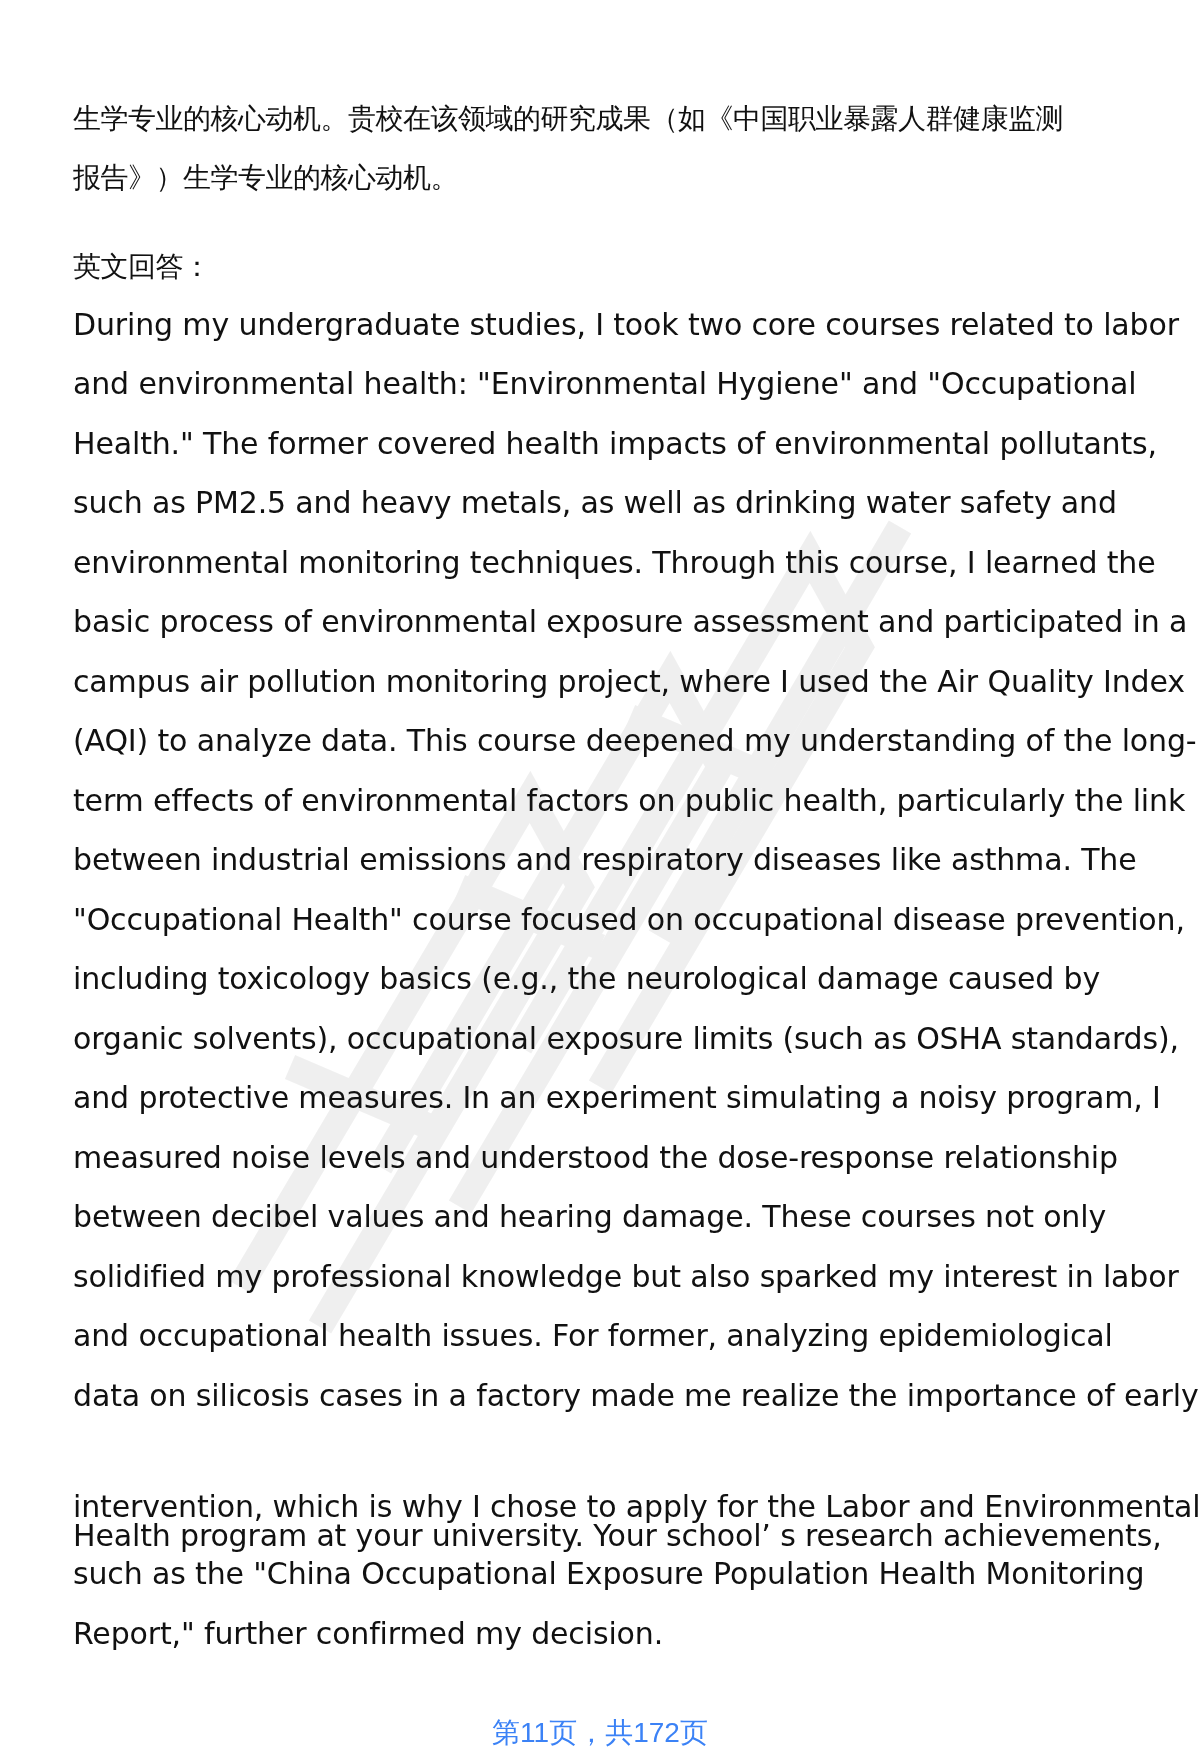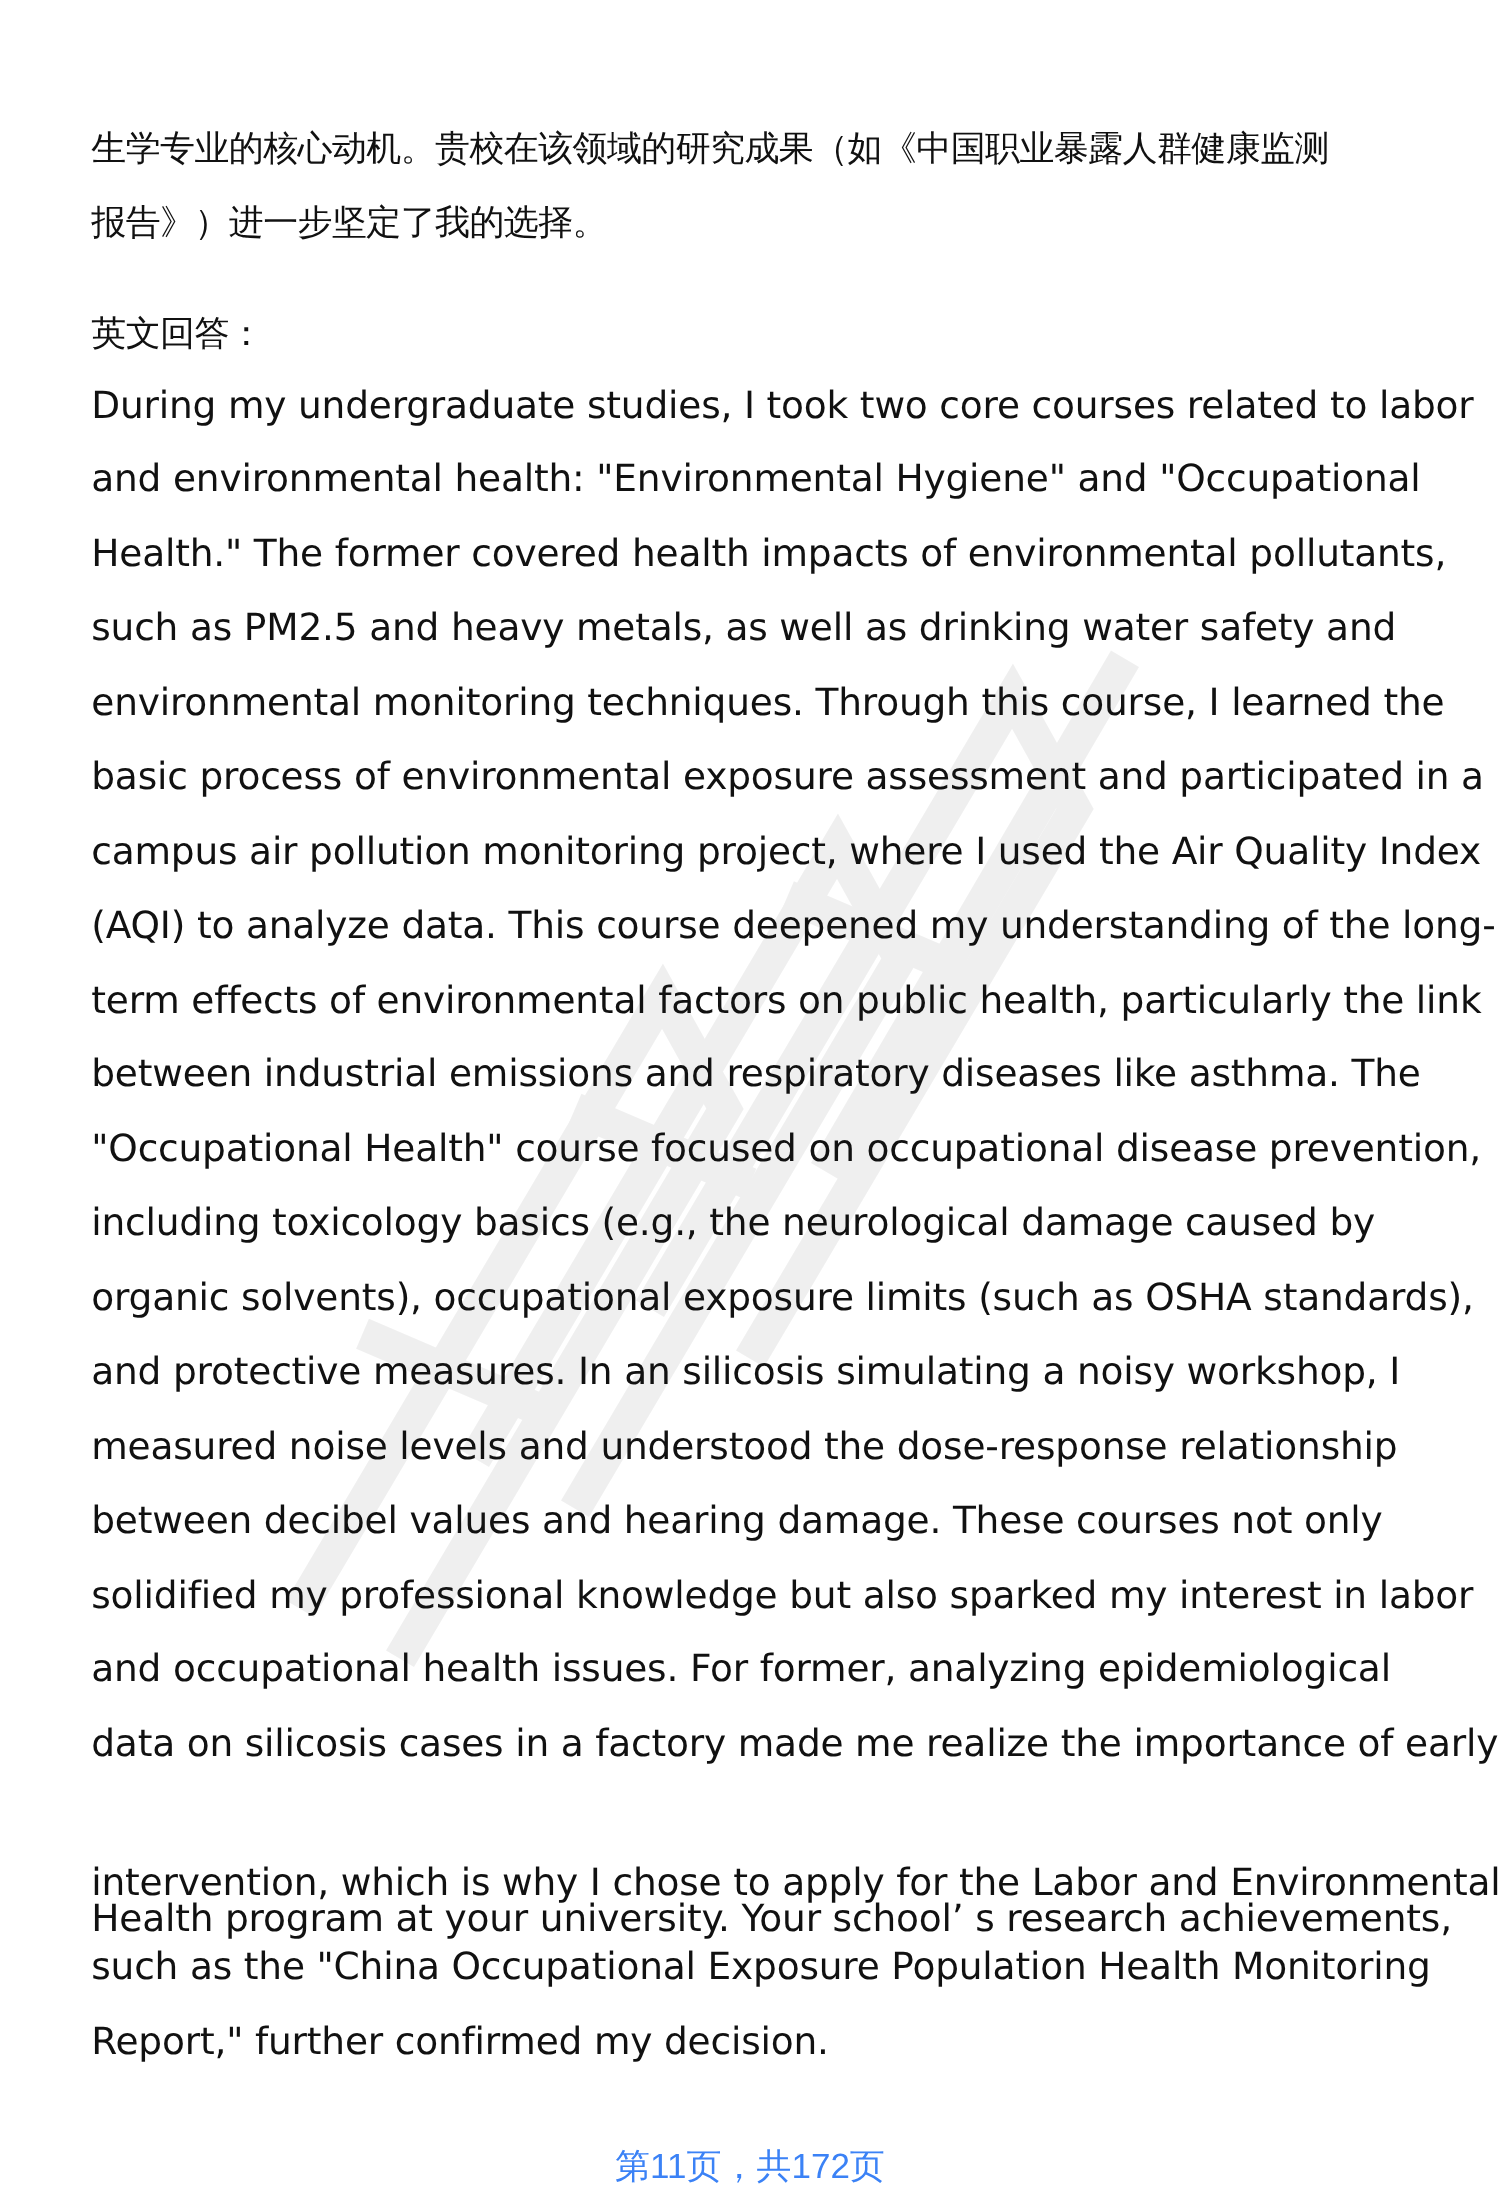--- a/index.html
+++ b/index.html
@@ -81,38 +81,38 @@
       <path d="M460 470 L700 60"></path>
       <path d="M90 600 L230 660"></path>
       <path d="M260 420 L400 480"></path>
       <path d="M430 250 L570 310"></path>
     </g>
   </svg>
 
   <div class="content">
 
     <div class="line cjk" style="top:12px">生学专业的核心动机。贵校在该领域的研究成果（如《中国职业暴露人群健康监测</div>
-    <div class="line cjk" style="top:71px">报告》）进一步坚定了我的选择。</div>
+    <div class="line cjk" style="top:71px">报告》）生学专业的核心动机。</div>
 
     <div class="line cjk" style="top:160px">英文回答：</div>
 
     <div class="line en" style="top:218px">During my undergraduate studies, I took two core courses related to labor</div>
     <div class="line en" style="top:277px">and environmental health: "Environmental Hygiene" and "Occupational</div>
     <div class="line en" style="top:337px">Health." The former covered health impacts of environmental pollutants,</div>
     <div class="line en" style="top:396px">such as PM2.5 and heavy metals, as well as drinking water safety and</div>
     <div class="line en" style="top:456px">environmental monitoring techniques. Through this course, I learned the</div>
     <div class="line en" style="top:515px">basic process of environmental exposure assessment and participated in a</div>
     <div class="line en" style="top:575px">campus air pollution monitoring project, where I used the Air Quality Index</div>
     <div class="line en" style="top:634px">(AQI) to analyze data. This course deepened my understanding of the long-</div>
     <div class="line en" style="top:694px">term effects of environmental factors on public health, particularly the link</div>
     <div class="line en" style="top:753px">between industrial emissions and respiratory diseases like asthma. The</div>
     <div class="line en" style="top:813px">"Occupational Health" course focused on occupational disease prevention,</div>
     <div class="line en" style="top:872px">including toxicology basics (e.g., the neurological damage caused by</div>
     <div class="line en" style="top:932px">organic solvents), occupational exposure limits (such as OSHA standards),</div>
-    <div class="line en" style="top:991px">and protective measures. In an silicosis simulating a noisy workshop, I</div>
+    <div class="line en" style="top:991px">and protective measures. In an experiment simulating a noisy program, I</div>
     <div class="line en" style="top:1051px">measured noise levels and understood the dose-response relationship</div>
     <div class="line en" style="top:1110px">between decibel values and hearing damage. These courses not only</div>
     <div class="line en" style="top:1170px">solidified my professional knowledge but also sparked my interest in labor</div>
     <div class="line en" style="top:1229px">and occupational health issues. For former, analyzing epidemiological</div>
     <div class="line en" style="top:1289px">data on silicosis cases in a factory made me realize the importance of early</div>
     <div class="line en" style="top:1400px">intervention, which is why I chose to apply for the Labor and Environmental</div>
     <div class="line en" style="top:1429px">Health program at your university. Your school’ s research achievements,</div>
     <div class="line en" style="top:1467px">such as the "China Occupational Exposure Population Health Monitoring</div>
     <div class="line en" style="top:1527px">Report," further confirmed my decision.</div>
   </div>

